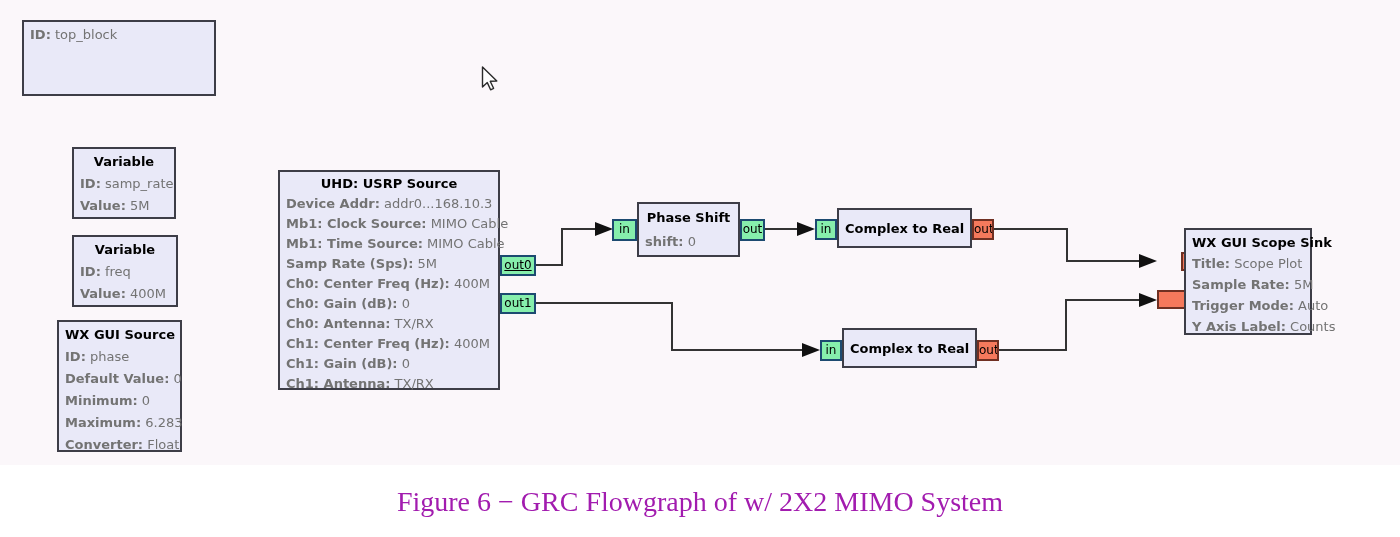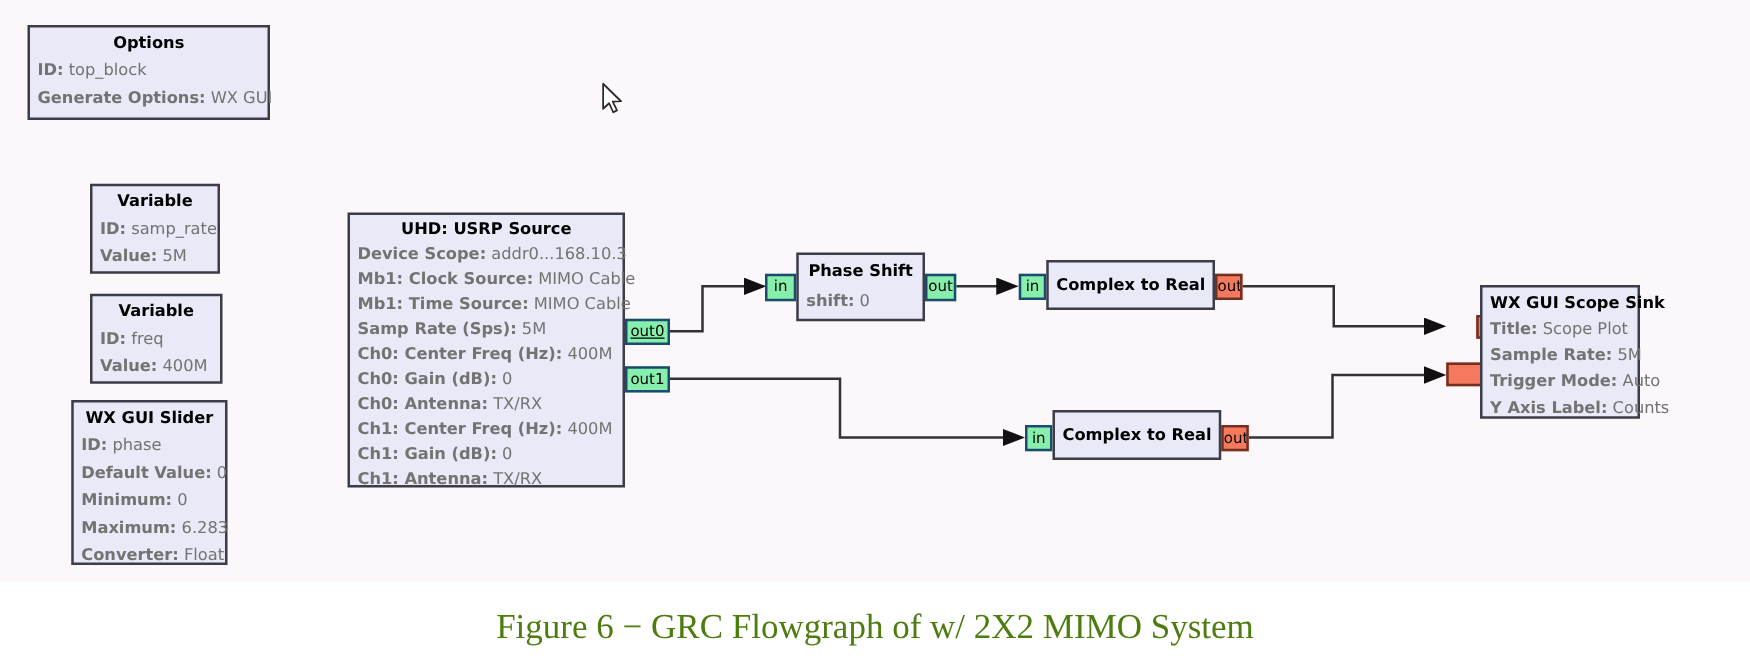--- a/index.html
+++ b/index.html
@@ -23,21 +23,21 @@
           border:2px solid #2b3440; overflow:hidden; }
   .pblue   { background:#86efac; border-color:#1c4a70; }
   .porange { background:#f5795c; border-color:#703022; }
 
   svg.wires { position:absolute; left:0; top:0; }
   .wire { fill:none; stroke:#333333; stroke-width:2; }
 
   #cursor { position:absolute; left:481px; top:66px; }
 
   .caption { position:absolute; left:0; top:486px; width:1400px; text-align:center;
-             font-family:"Liberation Serif", serif; font-size:28px; color:#4d7c0f; }
+             font-family:"Liberation Serif", serif; font-size:28px; color:#a21caf; }
 </style>
 </head>
 <body>
 
 <div id="stage">
   <div id="canvas">
 
     <svg class="wires" width="1400" height="465">
       <defs>
         <marker id="arr" markerUnits="strokeWidth" markerWidth="10" markerHeight="8" refX="0.5" refY="3.5" orient="auto">
@@ -45,58 +45,56 @@
         </marker>
       </defs>
       <polyline class="wire" points="536,265 562,265 562,229 596,229" marker-end="url(#arr)"></polyline>
       <polyline class="wire" points="765,229 798,229" marker-end="url(#arr)"></polyline>
       <polyline class="wire" points="994,229 1067,229 1067,261 1140,261" marker-end="url(#arr)"></polyline>
       <polyline class="wire" points="536,303 672,303 672,350 803,350" marker-end="url(#arr)"></polyline>
       <polyline class="wire" points="999,350 1066,350 1066,300 1140,300" marker-end="url(#arr)"></polyline>
     </svg>
 
     <div class="block lh22" style="left:22px; top:20px; width:194px; height:76px;">
-      <div class="btitle">Options</div>
       <div>
           <div class="param"><span class="pk">ID:</span><span class="pv"> top_block</span></div>
-          <div class="param"><span class="pk">Generate Options:</span><span class="pv"> WX GUI</span></div>
         </div>
     </div>
 
     <div class="block lh22" style="left:72px; top:147px; width:104px; height:72px;">
       <div class="btitle">Variable</div>
       <div>
           <div class="param"><span class="pk">ID:</span><span class="pv"> samp_rate</span></div>
           <div class="param"><span class="pk">Value:</span><span class="pv"> 5M</span></div>
         </div>
     </div>
 
     <div class="block lh22" style="left:72px; top:235px; width:106px; height:72px;">
       <div class="btitle">Variable</div>
       <div>
           <div class="param"><span class="pk">ID:</span><span class="pv"> freq</span></div>
           <div class="param"><span class="pk">Value:</span><span class="pv"> 400M</span></div>
         </div>
     </div>
 
     <div class="block lh22" style="left:57px; top:320px; width:125px; height:132px;">
-      <div class="btitle">WX GUI Slider</div>
+      <div class="btitle">WX GUI Source</div>
       <div>
           <div class="param"><span class="pk">ID:</span><span class="pv"> phase</span></div>
           <div class="param"><span class="pk">Default Value:</span><span class="pv"> 0</span></div>
           <div class="param"><span class="pk">Minimum:</span><span class="pv"> 0</span></div>
           <div class="param"><span class="pk">Maximum:</span><span class="pv"> 6.283</span></div>
           <div class="param"><span class="pk">Converter:</span><span class="pv"> Float</span></div>
         </div>
     </div>
 
     <div class="block lh20" style="left:278px; top:170px; width:222px; height:220px;">
       <div class="btitle">UHD: USRP Source</div>
       <div>
-          <div class="param"><span class="pk">Device Scope:</span><span class="pv"> addr0...168.10.3</span></div>
+          <div class="param"><span class="pk">Device Addr:</span><span class="pv"> addr0...168.10.3</span></div>
           <div class="param"><span class="pk">Mb1: Clock Source:</span><span class="pv"> MIMO Cable</span></div>
           <div class="param"><span class="pk">Mb1: Time Source:</span><span class="pv"> MIMO Cable</span></div>
           <div class="param"><span class="pk">Samp Rate (Sps):</span><span class="pv"> 5M</span></div>
           <div class="param"><span class="pk">Ch0: Center Freq (Hz):</span><span class="pv"> 400M</span></div>
           <div class="param"><span class="pk">Ch0: Gain (dB):</span><span class="pv"> 0</span></div>
           <div class="param"><span class="pk">Ch0: Antenna:</span><span class="pv"> TX/RX</span></div>
           <div class="param"><span class="pk">Ch1: Center Freq (Hz):</span><span class="pv"> 400M</span></div>
           <div class="param"><span class="pk">Ch1: Gain (dB):</span><span class="pv"> 0</span></div>
           <div class="param"><span class="pk">Ch1: Antenna:</span><span class="pv"> TX/RX</span></div>
         </div>

